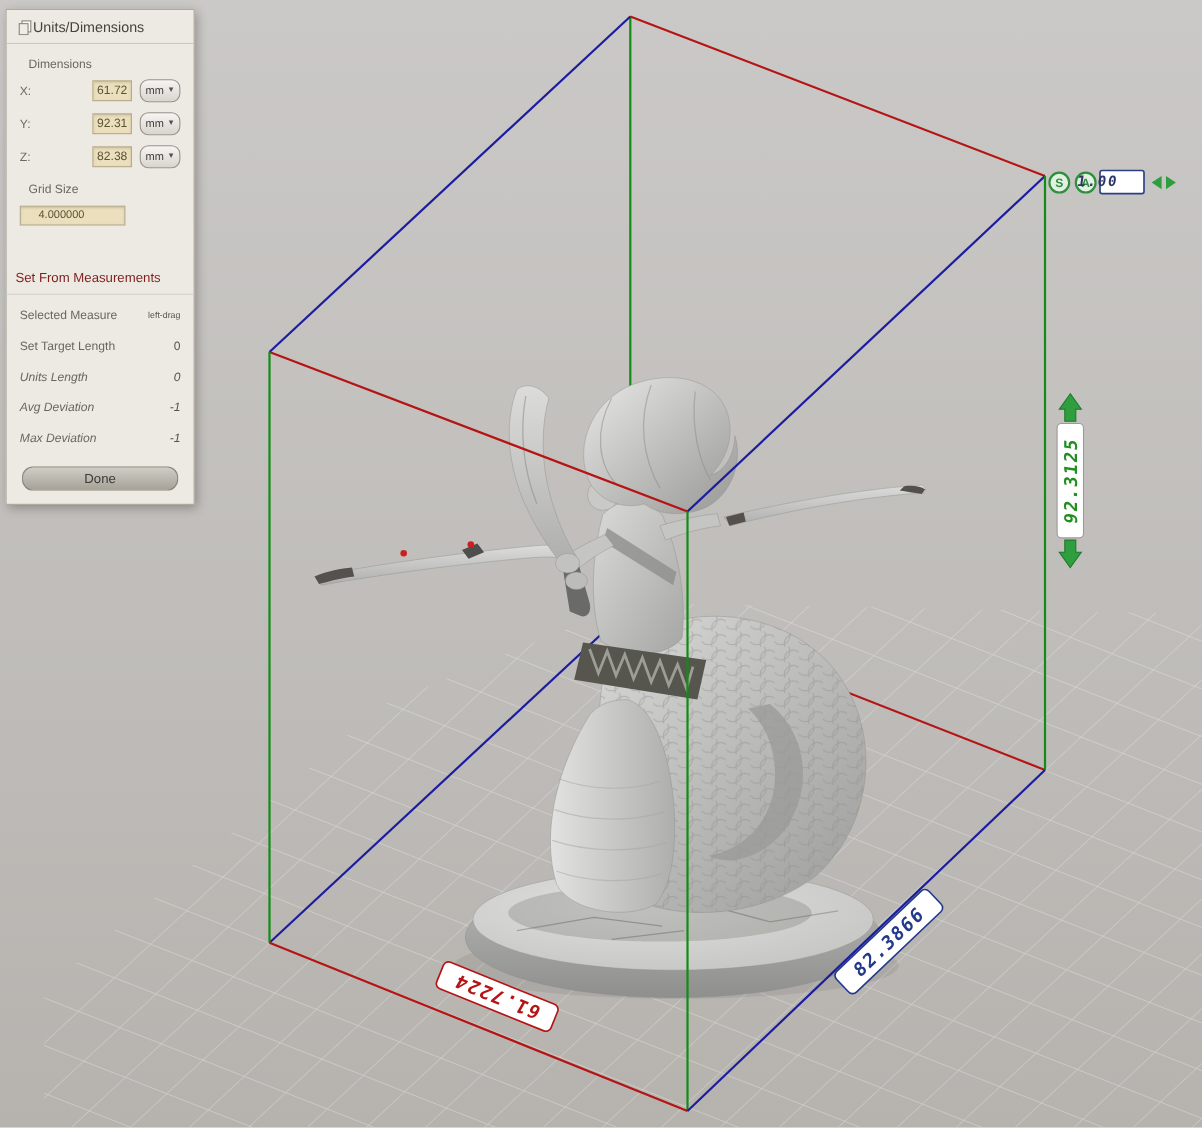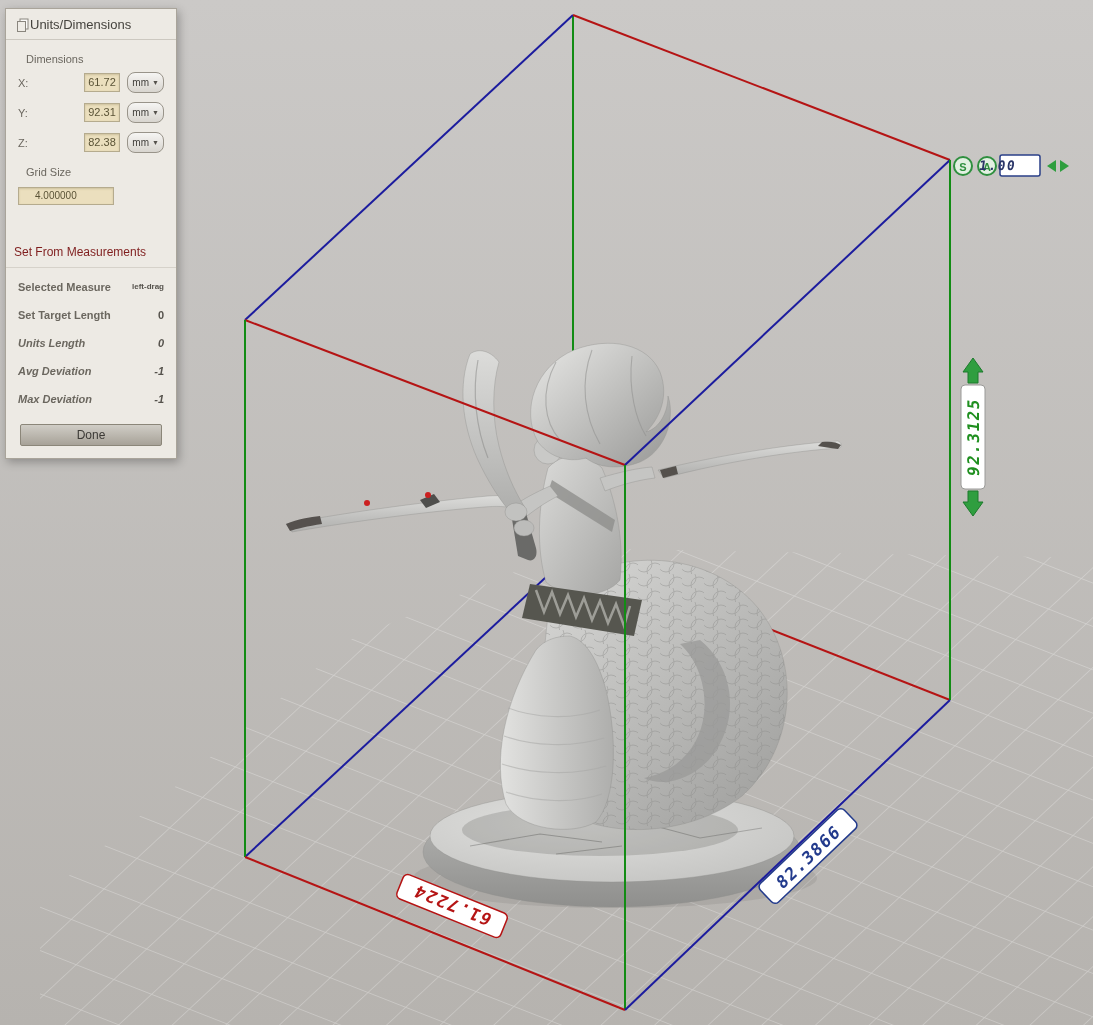--- a/index.html
+++ b/index.html
@@ -25,27 +25,27 @@
          justify-content:space-between;padding:0 4px;font-size:10px;color:#3e3c38;
          background:linear-gradient(#f6f5f3,#d8d5cf);border:1px solid #99948a;border-radius:8px;cursor:default;}
   .dd-arrow{font-size:7px;color:#55524c;line-height:1;}
   .grid-input{display:inline-block;margin:0 12px;width:62px;height:16px;line-height:16px;
          background:#ebdfbe;border:1px solid #b5ab8e;font-size:10px;color:#5a5336;padding:0 16px;
          box-shadow:inset 0 1px 2px rgba(120,105,60,.25);}
   .sec-header{font-size:12px;color:#7f1d1d;margin:40px 8px 8px;}
   .divider{height:1px;background:#d6d2ca;}
   .m-rows{margin-top:6px;}
   .m-row{display:flex;justify-content:space-between;align-items:center;
-         font-size:11px;margin:10px 12px;line-height:18px;color:#6b675f;font-weight:bold;}
+         font-size:11px;margin:10px 12px;line-height:18px;color:#6b675f;}
   .m-row .m-val{color:#56534d;}
   .italic{font-style:italic;}
   .gap{margin-top:10px;}
   .tiny{font-size:8px;color:#8d897f;}
   .done{display:block;margin:16px auto 12px;width:142px;height:22px;
-         background:linear-gradient(#d0cdc6,#a7a298);border:1px solid #8b8679;border-radius:2px;
+         background:linear-gradient(#d0cdc6,#a7a298);border:1px solid #8b8679;border-radius:10px;
          font-size:12px;color:#3c3a36;font-family:"Liberation Sans",sans-serif;cursor:pointer;}
 
   
   .seg{font-family:"DejaVu Sans Mono",monospace;font-weight:bold;letter-spacing:1.5px;}
   .ctl{font-family:"Liberation Sans",sans-serif;font-weight:bold;}
 </style>
 </head>
 <body>
 
 <div class="stage">

